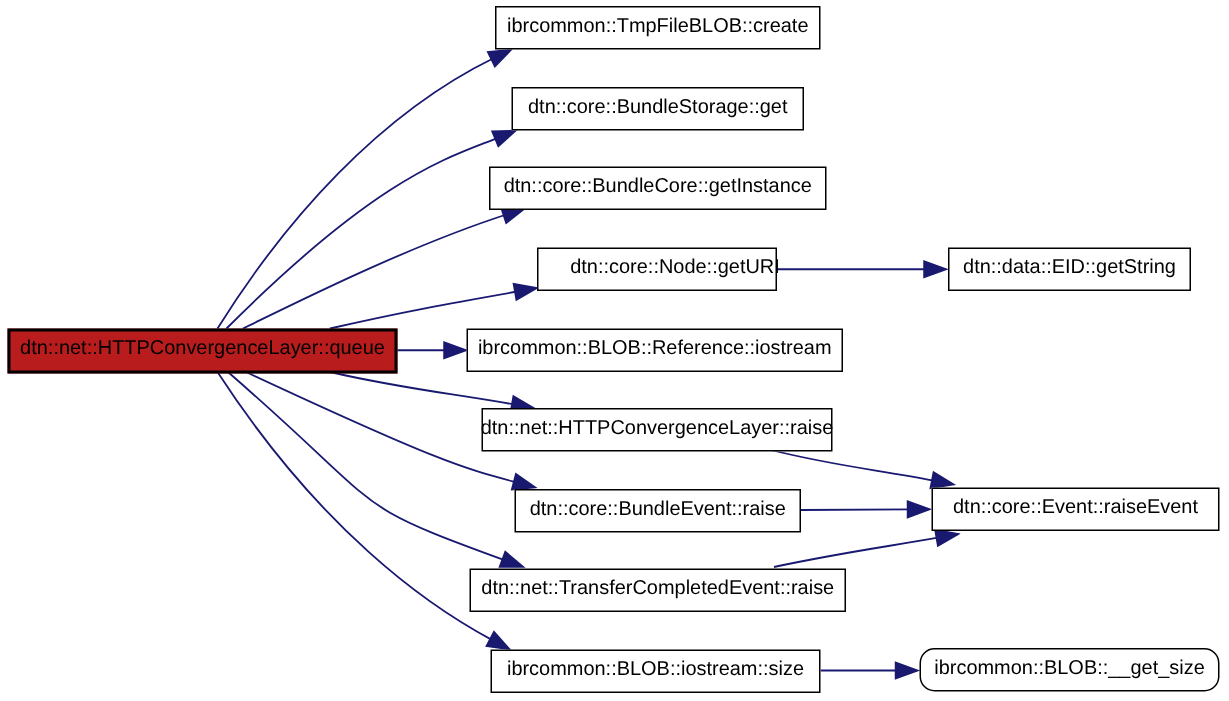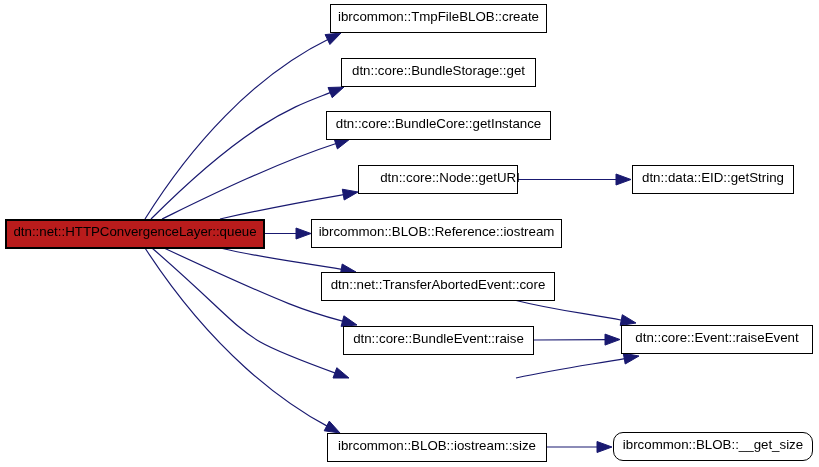--- a/index.html
+++ b/index.html
@@ -113,24 +113,27 @@
     <div class="node" style="left:326px;top:111px;width:225px;height:29px;">
       <span class="node-label">dtn::core::BundleCore::getInstance</span>
     </div>
     <div class="node" style="left:358px;top:165px;width:160px;height:29px;padding-left:24px;">
       <span class="node-label">dtn::core::Node::getURI</span>
     </div>
     <div class="node" style="left:311px;top:219px;width:251px;height:29px;">
       <span class="node-label">ibrcommon::BLOB::Reference::iostream</span>
     </div>
     <div class="node" style="left:321px;top:272px;width:234px;height:29px;">
-      <span class="node-label">dtn::net::TransferAbortedEvent::core</span>
+      <span class="node-label">dtn::net::HTTPConvergenceLayer::raise</span>
     </div>
     <div class="node" style="left:343px;top:326px;width:191px;height:29px;">
       <span class="node-label">dtn::core::BundleEvent::raise</span>
+    </div>
+    <div class="node" style="left:313px;top:379px;width:251px;height:29px;">
+      <span class="node-label">dtn::net::TransferCompletedEvent::raise</span>
     </div>
     <div class="node" style="left:327px;top:433px;width:220px;height:29px;">
       <span class="node-label">ibrcommon::BLOB::iostream::size</span>
     </div>
     <div class="node" style="left:632px;top:165px;width:162px;height:29px;">
       <span class="node-label">dtn::data::EID::getString</span>
     </div>
     <div class="node" style="left:621px;top:325px;width:192px;height:29px;">
       <span class="node-label">dtn::core::Event::raiseEvent</span>
     </div>

